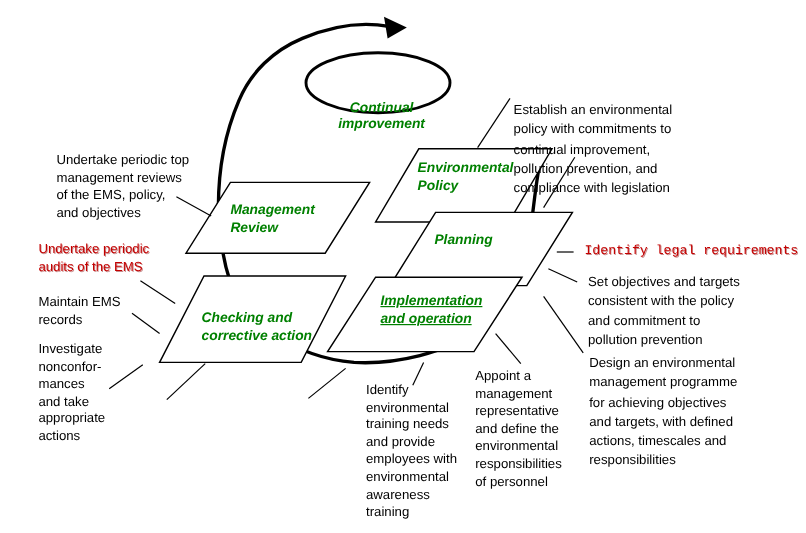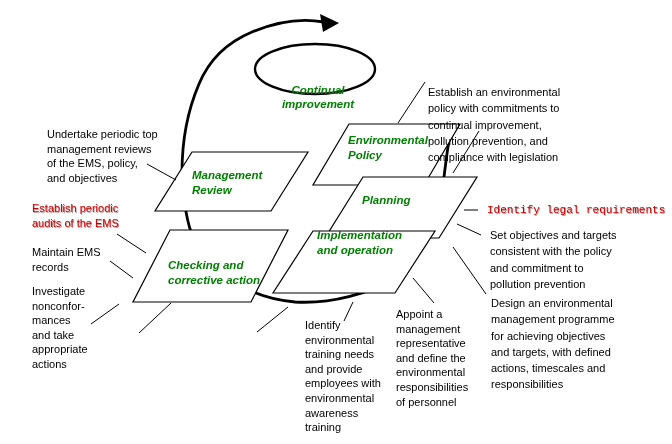--- a/index.html
+++ b/index.html
@@ -64,30 +64,30 @@
     </g>
   </svg>
 
   <div class="glabel gcenter" style="left:258px;top:54px;width:120px;">Continual
 improvement</div>
   <div class="glabel" style="left:192px;top:168px;">Management
 Review</div>
   <div class="glabel" style="left:348px;top:133px;">Environmental
 Policy</div>
   <div class="glabel" style="left:362px;top:193px;">Planning</div>
-  <div class="glabel" style="left:317px;top:228px;">Implementation
+  <div class="glabel" style="left:317px;top:244px;text-decoration:underline;">Implementation
 and operation</div>
   <div class="glabel" style="left:168px;top:258px;">Checking and
 corrective action</div>
 
   <div class="note" style="left:47px;top:127px;">Undertake periodic top
 management reviews
 of the EMS, policy,
 and objectives</div>
-  <div class="note red" style="left:32px;top:201px;">Establish periodic
+  <div class="note red" style="left:32px;top:201px;">Undertake periodic
 audits of the EMS</div>
   <div class="note" style="left:32px;top:245px;">Maintain EMS
 records</div>
   <div class="note" style="left:32px;top:284px;">Investigate
 nonconfor-
 mances
 and take
 appropriate
 actions</div>
   <div class="note" style="left:305px;top:318px;">Identify

